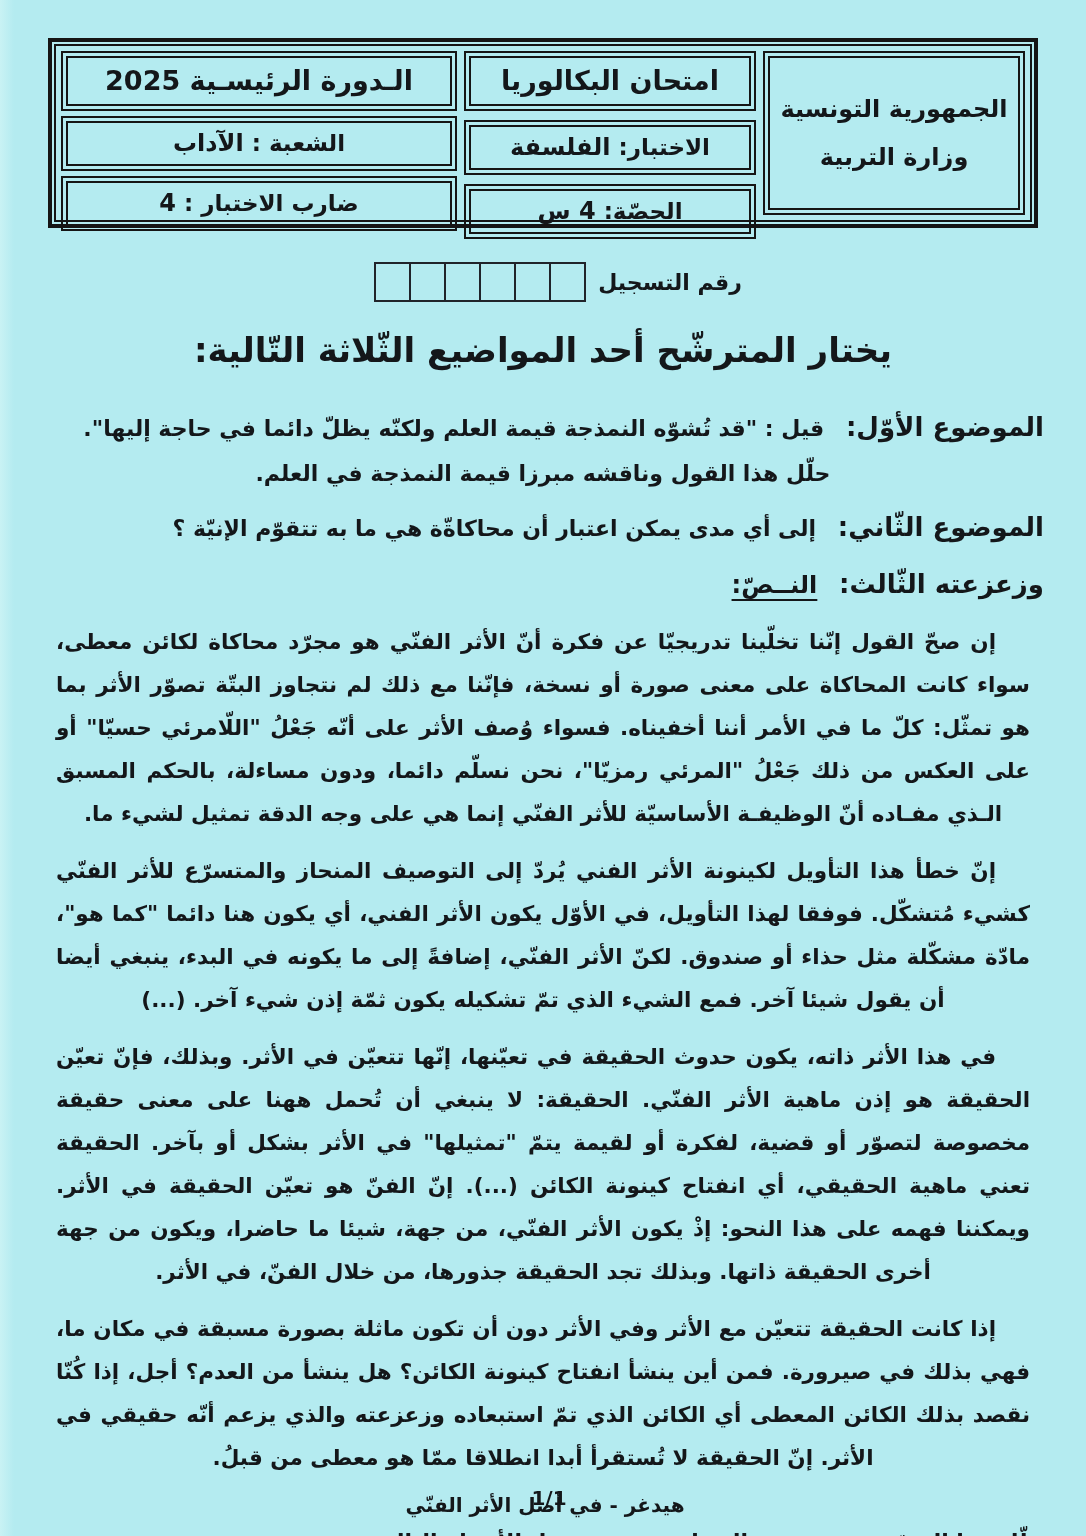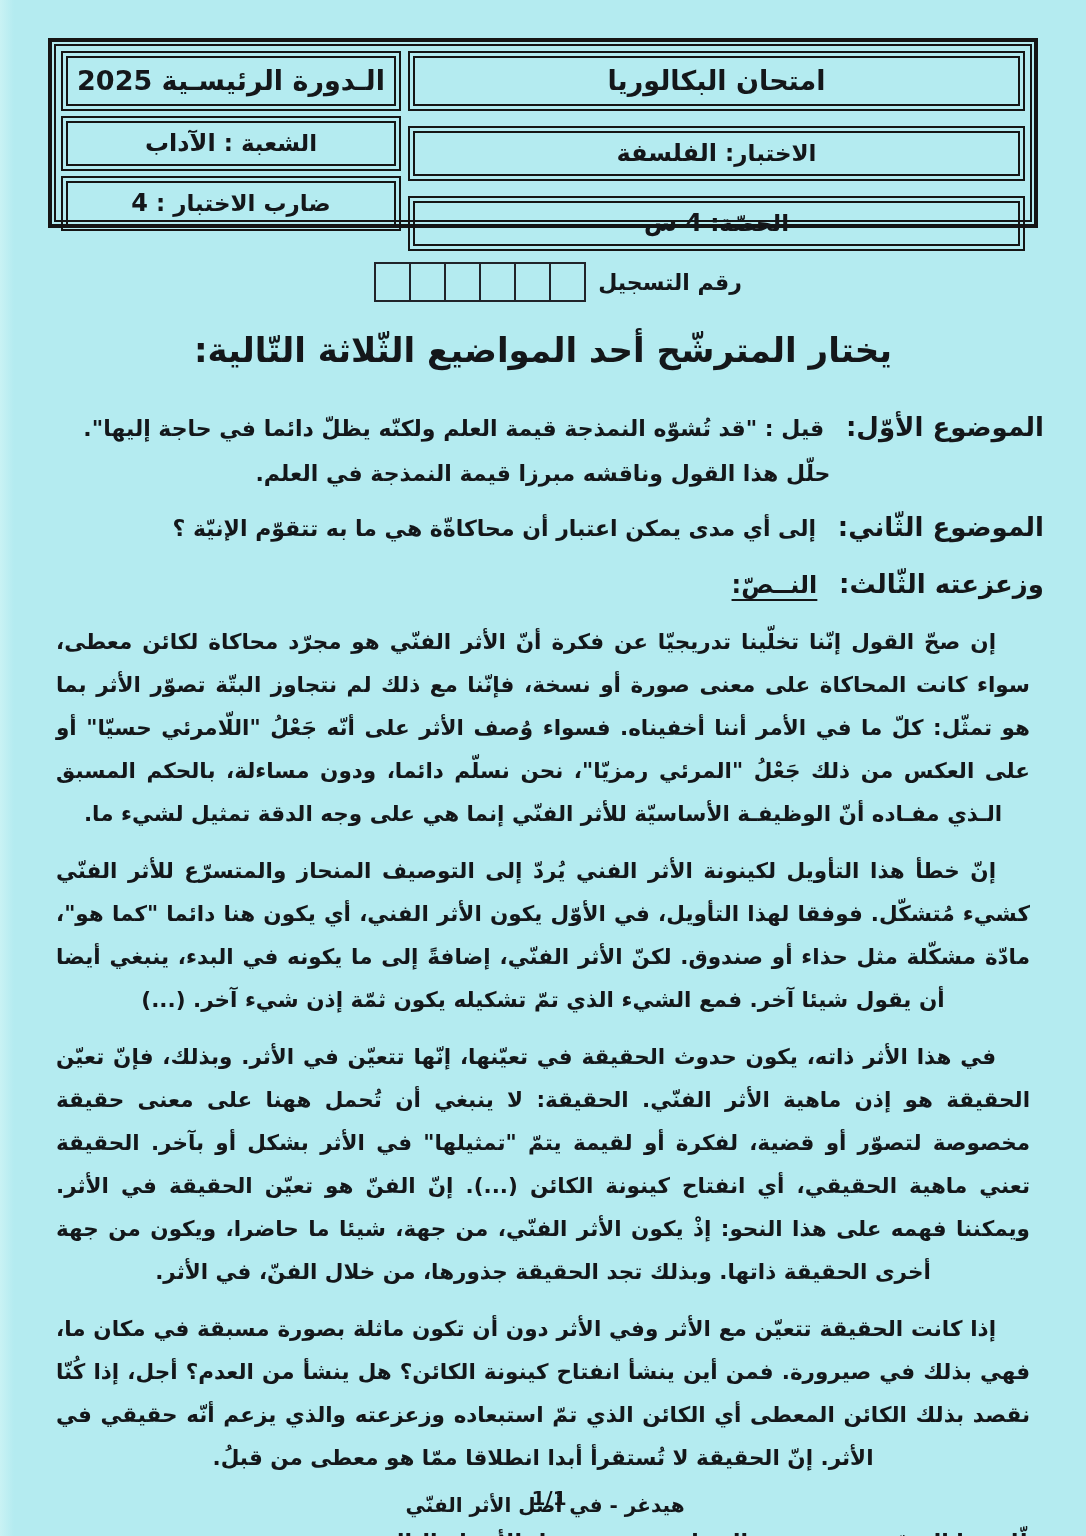--- a/index.html
+++ b/index.html
@@ -27,22 +27,22 @@
     box-sizing:border-box;
   }
   .hdr-in{
     border:2px solid #151515;
     padding:5px;
     display:flex;
     gap:7px;
     height:164px;
   }
   .col-institution{width:262px;display:flex;}
-  .col-exam{flex:1;display:flex;flex-direction:column;gap:15px;}
-  .col-session{width:340px;display:flex;flex-direction:column;gap:5px;}
+  .col-exam{flex:1;display:flex;flex-direction:column;gap:9px;}
+  .col-session{width:396px;display:flex;flex-direction:column;gap:5px;}
   .dbox{
     border:2px solid #151515;
     padding:3px;
     flex:1;
     display:flex;
     box-sizing:border-box;
   }
   .dbox-in{
     border:2px solid #151515;
     flex:1;
@@ -129,20 +129,28 @@
   }
 </style>
 </head>
 <body>
 
 <div class="page">
 
   <div class="hdr">
     <div class="hdr-in">
 
+      <div class="col-institution">
+        <div class="dbox">
+          <div class="dbox-in">
+            <span class="inst-line">الجمهورية التونسية</span>
+            <span class="inst-line">وزارة التربية</span>
+          </div>
+        </div>
+      </div>
 
       <div class="col-exam">
         <div class="dbox">
           <div class="dbox-in">
             <span class="t-big">امتحان البكالوريا</span>
           </div>
         </div>
         <div class="dbox">
           <div class="dbox-in">
             <span class="t-med">

